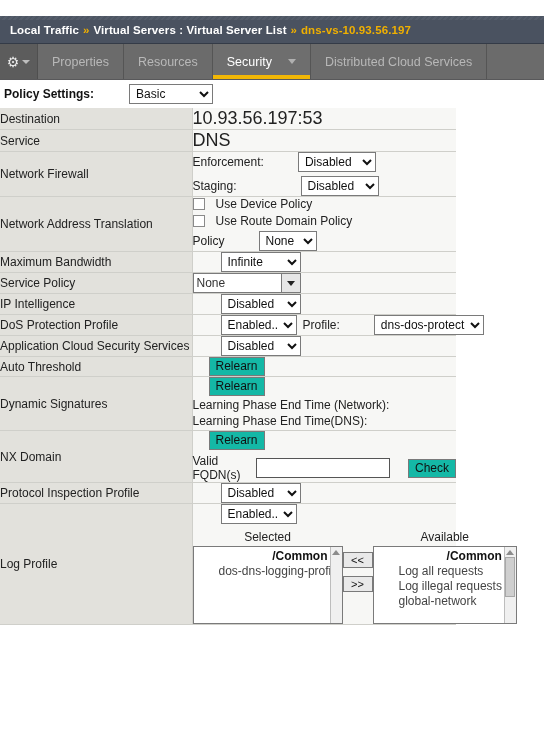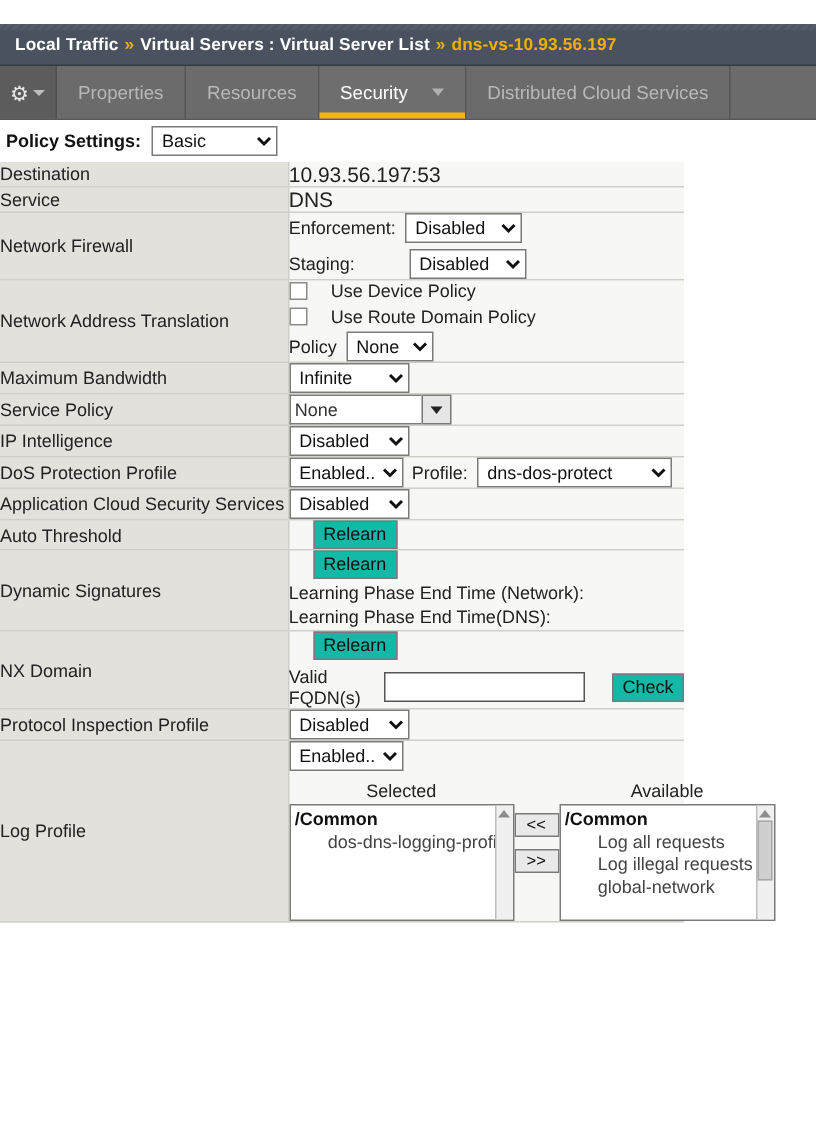--- a/index.html
+++ b/index.html
@@ -68,27 +68,27 @@
   .policy-label{ font-size:12px; font-weight:bold; color:#111; }
 
   
   table.cfg { width:456px; border-collapse:collapse; table-layout:fixed; }
   table.cfg td { vertical-align:middle; border-bottom:1px solid #cfcfca; padding:0; }
   td.lbl {
     width:192px; background:#e2e1dc; color:#222; font-size:12px;
     padding:8px 0 8px 10px; border-right:1px solid #cfcfca; vertical-align:middle;
   }
   td.val { background:#f7f7f5; padding:6px 4px 6px 6px; font-size:12px; color:#222; }
-  .plain { font-size:14px; color:#222; }
+  .plain { font-size:18px; color:#222; }
 
   
   select.sel{
     font-family:"Liberation Sans", sans-serif; font-size:12px; color:#111;
     background:#ffffff; border:1px solid #7a7a7a; border-radius:0;
-    padding:1px 2px; height:20px;
+    padding:1px 2px; height:20px;margin-left:28px;
   }
   .w-basic{ width:84px; }
   .w-st{ width:78px; }
   .w-none-sm{ width:58px; }
   .w-inf{ width:80px; }
   .w-evict{ width:158px; }
   .w-dis{ width:80px; }
   .w-en{ width:76px; }
   .w-prof{ width:130px; }
 
@@ -109,21 +109,21 @@
     display:inline-block; font-family:"Liberation Sans", sans-serif; font-size:12px;
     color:#111; background:#14b8a6; border:1px solid #7a7a7a; padding:1px 6px;
     cursor:pointer; line-height:15px;margin-left:16px;
   }
   input.txt{
     height:20px; border:1px solid #555; background:#fff; padding:0 3px;
     font-family:"Liberation Sans", sans-serif; font-size:12px; vertical-align:middle;
   }
   .w-fqdn{ width:134px; }
 
-  .chkline{ display:flex; align-items:center; gap:16px; margin-bottom:3px; }
+  .chkline{ display:flex; align-items:center; gap:11px; margin-bottom:3px; }
   .chk{
     width:12px; height:12px; border:1px solid #8a8a8a; background:#fff;
     display:inline-block; flex:0 0 auto;
   }
   .inline-row{ display:flex; align-items:center; gap:6px; }
   .stack-row{ display:flex; align-items:center; gap:6px; margin-bottom:4px; }
   .lbl-inline{ font-size:12px; color:#222; }
   .lbl-w{ display:inline-block; width:74px; }
 
   .relearn-stack div{ margin-bottom:2px; }
@@ -132,21 +132,21 @@
   
   .duallist{ display:flex; align-items:flex-start; gap:0; padding-top:2px; }
   .lcol{ width:150px; }
   .lcol.right{ width:150px; }
   .lhead{ text-align:center; font-size:12px; color:#222; padding-bottom:2px; }
   .lbox{
     height:78px; border:1px solid #7a7a7a; background:#fff;
     position:relative; overflow:hidden; font-size:12px;
   }
   .lbox .inner{ padding:2px 14px 2px 3px; }
-  .lbox .grp{ font-weight:bold; color:#111; line-height:15px; }
+  .lbox .grp{ font-weight:bold; color:#111; line-height:15px;text-align:right; }
   .lbox .item{ color:#444; line-height:15px; padding-left:22px; white-space:nowrap; }
   .sbar{
     position:absolute; top:0; right:0; width:12px; height:100%;
     background:#f0f0f0; border-left:1px solid #bdbdbd;
   }
   .sbar .up{
     width:0;height:0;border-left:4px solid transparent;border-right:4px solid transparent;
     border-bottom:5px solid #8c8c8c; margin:3px auto 0;
   }
   .sbar .thumb{ width:10px; height:40px; background:#cfcfcf; border:1px solid #a8a8a8; margin:2px auto 0; }

